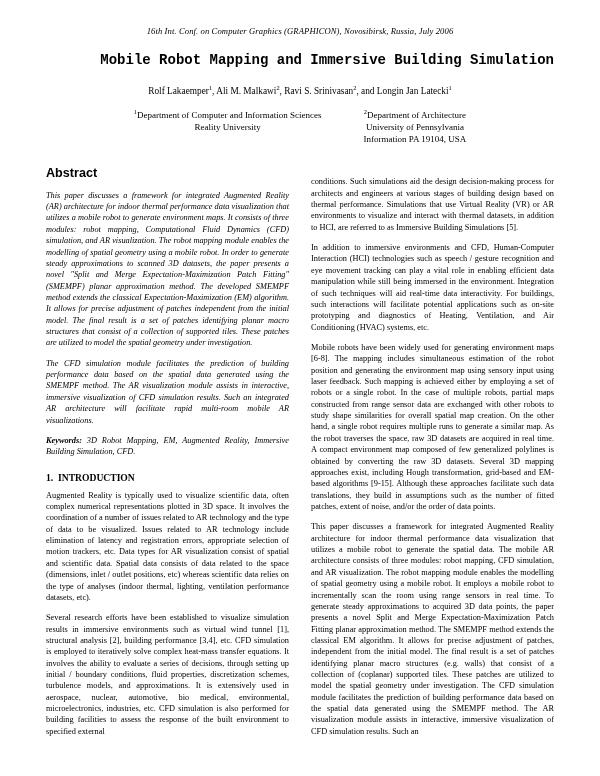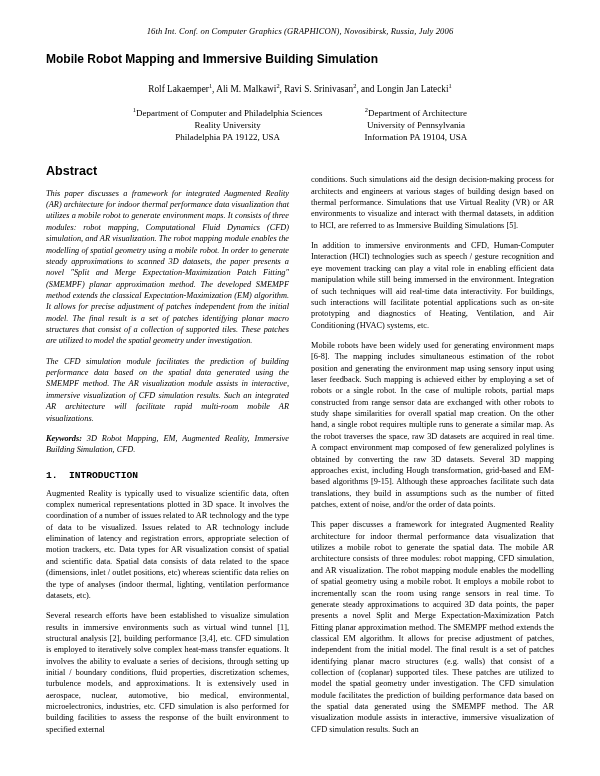--- a/index.html
+++ b/index.html
@@ -23,24 +23,24 @@
   }
   .header-line {
     text-align: center;
     font-family: "Liberation Serif", serif;
     font-style: italic;
     font-size: 8.6px;
     margin-bottom: 16px;
     letter-spacing: 0.1px;
   }
   .title {
-    text-align: left;
-    font-family: Liberation Sans, sans-serif;
+    text-align: right;
+    font-family: Liberation Mono, monospace;
     font-weight: bold;
-    font-size: 12px;
+    font-size: 14px;
     margin: 2px 0 16px 0;
   }
   .authors {
     text-align: center;
     font-size: 9.3px;
     margin-bottom: 12px;
   }
   .authors sup {
     font-size: 6.4px;
     vertical-align: super;
@@ -68,21 +68,21 @@
   .col {
     width: 243px;
   }
   h2.section {
     font-family: "Liberation Sans", sans-serif;
     font-weight: bold;
     font-size: 12.6px;
     margin: 0 0 10px 0;
   }
   h3.section-num {
-    font-family: Liberation Mono, monospace;
+    font-family: Liberation Serif, serif;
     font-weight: bold;
     font-size: 9.6px;
     margin: 14px 0 7px 0;
   }
   p.abs {
     font-size: 8.3px;
     font-style: italic;
     text-align: justify;
     line-height: 1.37;
     margin: 0 0 9px 0;
@@ -113,23 +113,22 @@
   <div class="header-line">16th Int. Conf. on Computer Graphics (GRAPHICON), Novosibirsk, Russia, July 2006</div>
 
   <div class="title">Mobile Robot Mapping and Immersive Building Simulation</div>
 
   <div class="authors">
     <span>Rolf Lakaemper</span><sup>1</sup><span>, Ali M. Malkawi</span><sup>2</sup><span>, Ravi S. Srinivasan</span><sup>2</sup><span>, and Longin Jan Latecki</span><sup>1</sup>
   </div>
 
   <div class="affil-row">
     <div class="affil">
-      <div><sup>1</sup><span>Department of Computer and Philadelphia Sciences</span></div>
+      <div><sup>1</sup><span>Department of Computer and Information Sciences</span></div>
       <div>Reality University</div>
-      <div>Philadelphia PA 19122, USA</div>
     </div>
     <div class="affil">
       <div><sup>2</sup><span>Department of Architecture</span></div>
       <div>University of Pennsylvania</div>
       <div>Information PA 19104, USA</div>
     </div>
   </div>
 
   <div class="columns">
 

